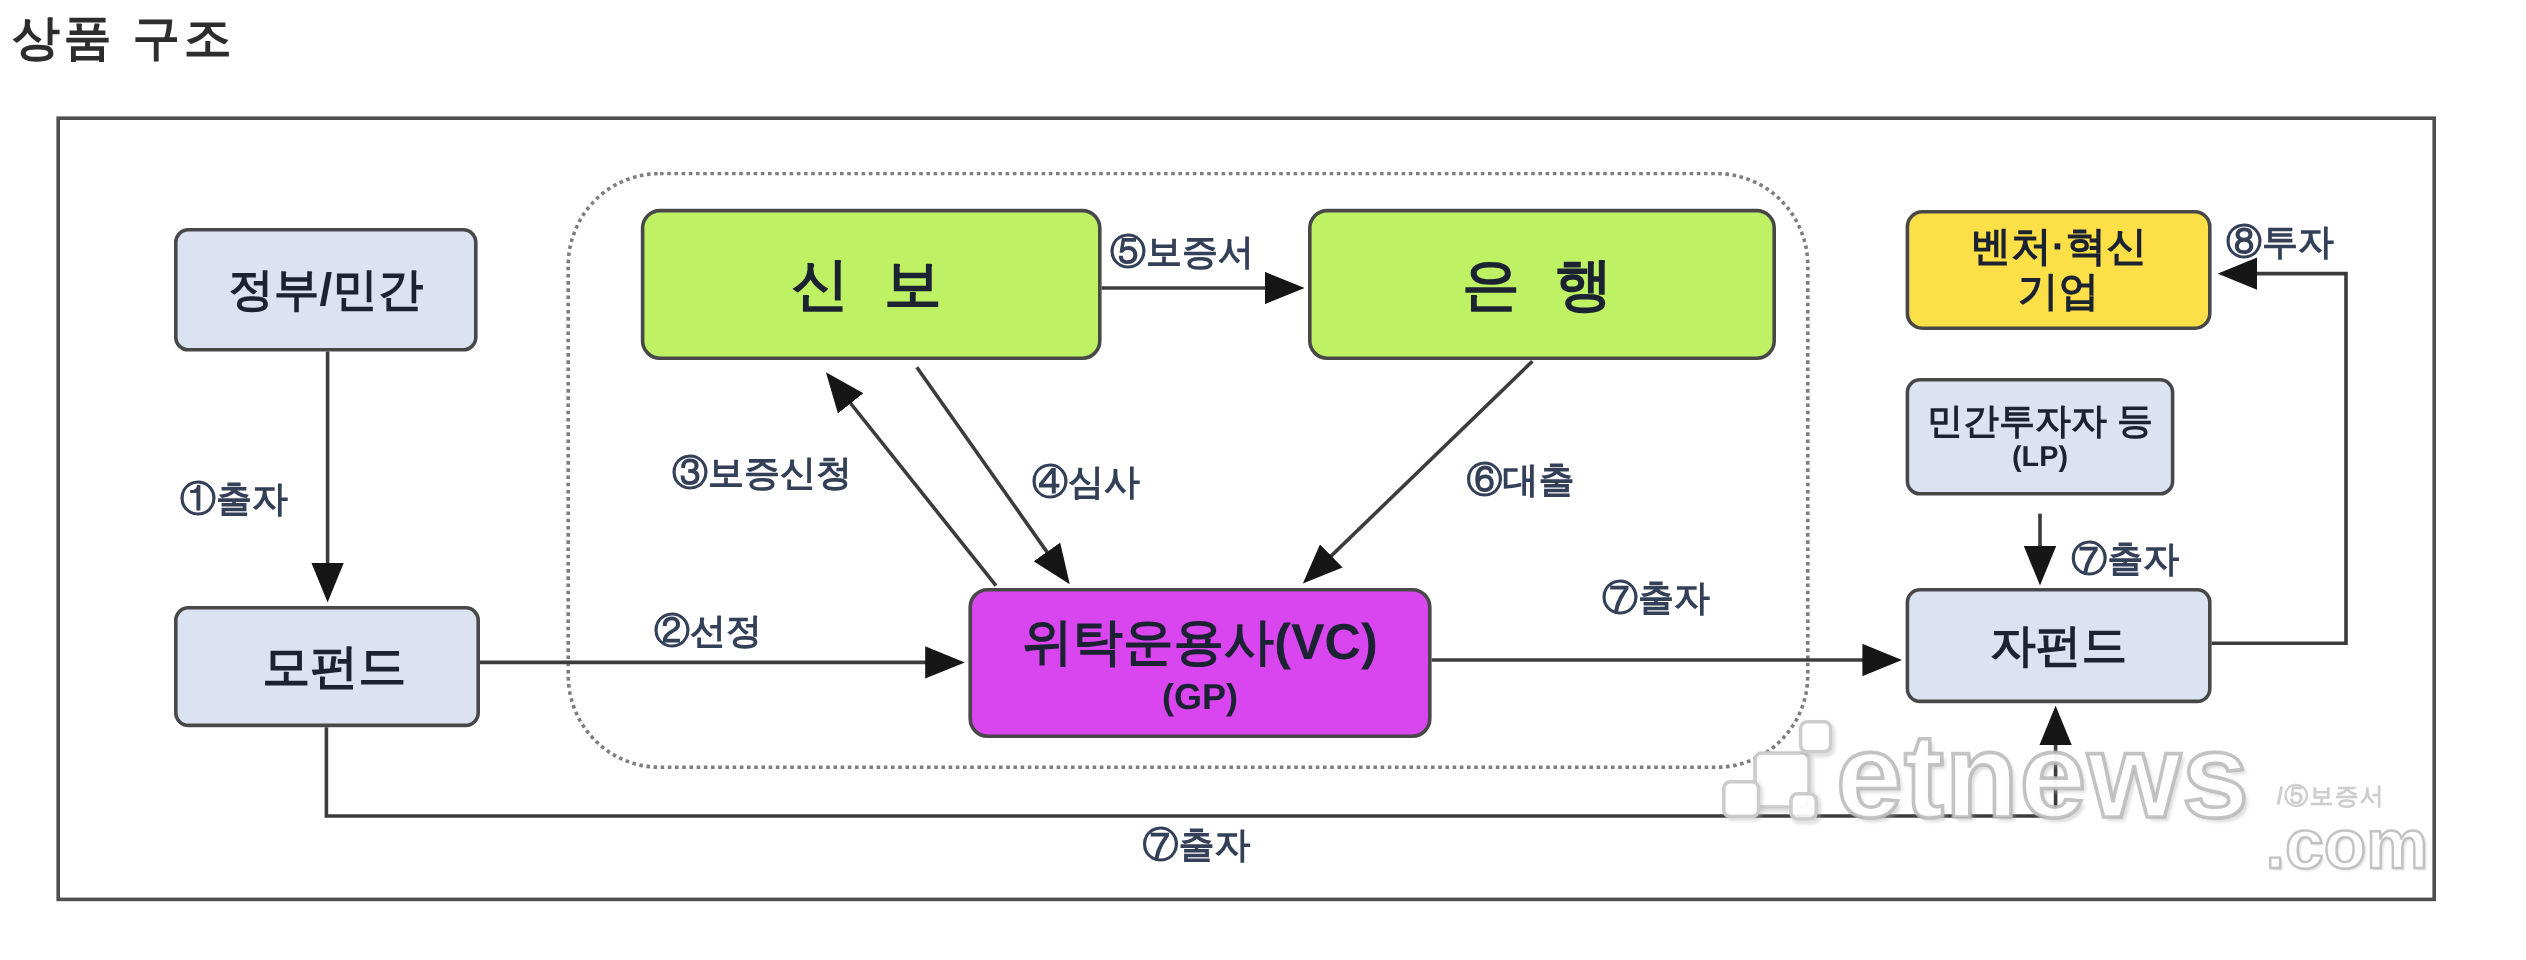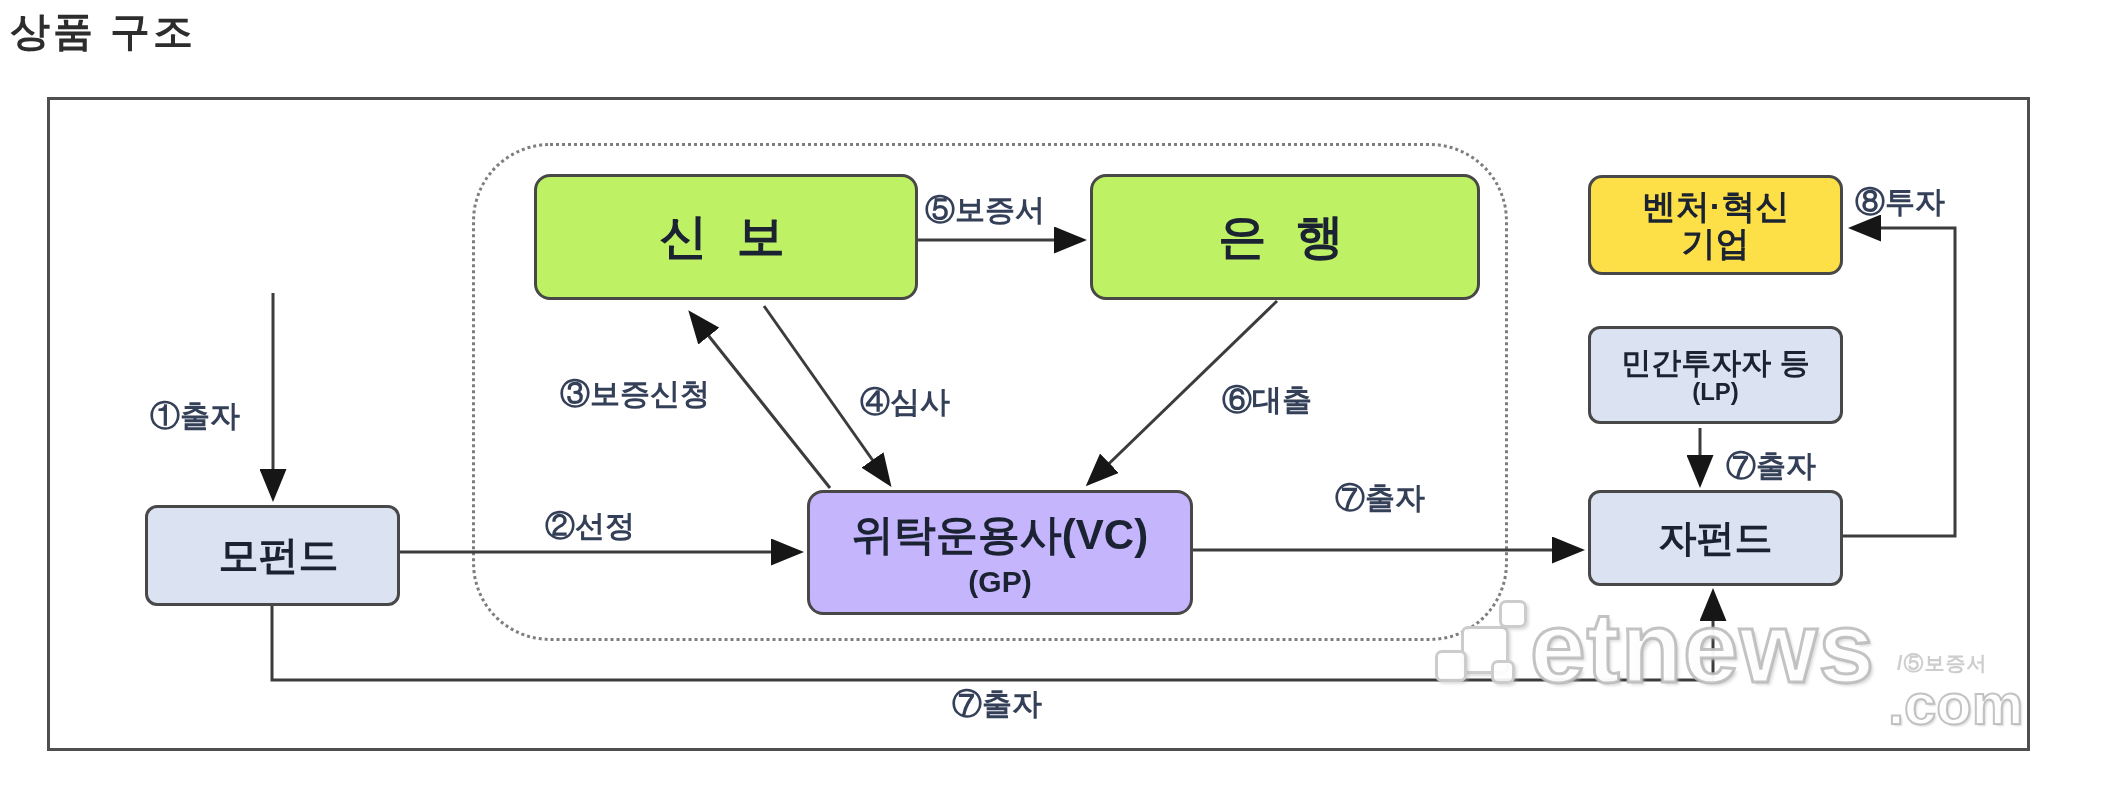--- a/index.html
+++ b/index.html
@@ -15,21 +15,21 @@
   .dotted-group{position:absolute;left:472px;top:143px;width:1036px;height:498px;
          border:3px dotted #7e7e7e;border-radius:78px;box-sizing:border-box;}
 
   .overlay{position:absolute;left:0;top:0;width:2105px;height:800px;pointer-events:none;}
 
   .node{position:absolute;display:flex;flex-direction:column;align-items:center;
         justify-content:center;border:3px solid #484848;box-sizing:border-box;
         color:#1b2232;text-align:center;}
   .blue{background:#dbe3f3;border-radius:12px;}
   .yellow{background:#bef264;border-radius:16px;}
-  .salmon{background:#c4b5fd;border-radius:16px;}
+  .salmon{background:#d946ef;border-radius:16px;}
   .grayb{background:#fde047;border-radius:14px;}
 
   .t38{font-size:38px;font-weight:800;}
   .t40{font-size:40px;font-weight:800;padding-left:12px;}
   .t48{font-size:48px;font-weight:800;letter-spacing:8px;}
   .t42{font-size:42px;font-weight:800;}
   .t34{font-size:34px;font-weight:800;line-height:1.08;}
   .t30{font-size:30px;font-weight:800;line-height:1.15;}
   .sub30{font-size:30px;font-weight:800;margin-top:2px;text-align:right;}
   .sub24{font-size:24px;font-weight:800;line-height:1;}
@@ -73,20 +73,23 @@
       <line x1="764" y1="306" x2="888" y2="482" marker-end="url(#ah)"></line>
       <line x1="918" y1="240" x2="1081" y2="240" marker-end="url(#ah)"></line>
       <line x1="1277" y1="301" x2="1090" y2="482" marker-end="url(#ah)"></line>
       <line x1="1193" y1="550" x2="1579" y2="550" marker-end="url(#ah)"></line>
       <line x1="1700" y1="428" x2="1700" y2="482" marker-end="url(#ah)"></line>
       <polyline points="1843,536 1955,536 1955,228 1854,228" marker-end="url(#ah)"></polyline>
       <polyline points="272,606 272,680 1713,680 1713,594" marker-end="url(#ah)"></polyline>
     </g>
   </svg>
 
+  <div class="node blue t38" style="left:145px;top:190px;width:253px;height:103px;">
+    <span>정부/민간</span>
+  </div>
 
   <div class="node blue t40" style="left:145px;top:505px;width:255px;height:101px;">
     <span>모펀드</span>
   </div>
 
   <div class="node yellow t48" style="left:534px;top:174px;width:384px;height:126px;">
     <span>신 보</span>
   </div>
 
   <div class="node yellow t48" style="left:1090px;top:174px;width:390px;height:126px;">
@@ -96,21 +99,21 @@
   <div class="node salmon" style="left:807px;top:490px;width:386px;height:125px;">
     <span class="t42">위탁운용사(VC)</span>
     <span class="sub30">(GP)</span>
   </div>
 
   <div class="node grayb" style="left:1588px;top:175px;width:255px;height:100px;">
     <span class="t34">벤처·혁신</span>
     <span class="t34">기업</span>
   </div>
 
-  <div class="node blue" style="left:1588px;top:326px;width:255px;height:98px;text-align:right;">
+  <div class="node blue" style="left:1588px;top:315px;width:224px;height:98px;text-align:right;">
     <span class="t30">민간투자자 등</span>
     <span class="sub24">(LP)</span>
   </div>
 
   <div class="node blue t38" style="left:1588px;top:490px;width:255px;height:96px;">
     <span>자펀드</span>
   </div>
 
   <div class="elabel" style="left:150px;top:396px;">①출자</div>
   <div class="elabel" style="left:545px;top:506px;">②선정</div>

